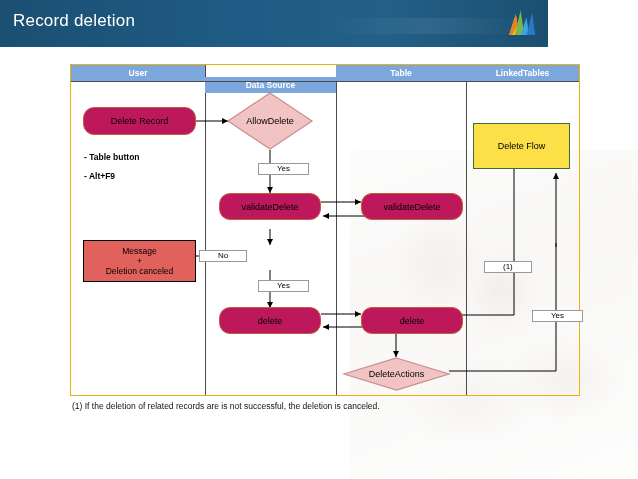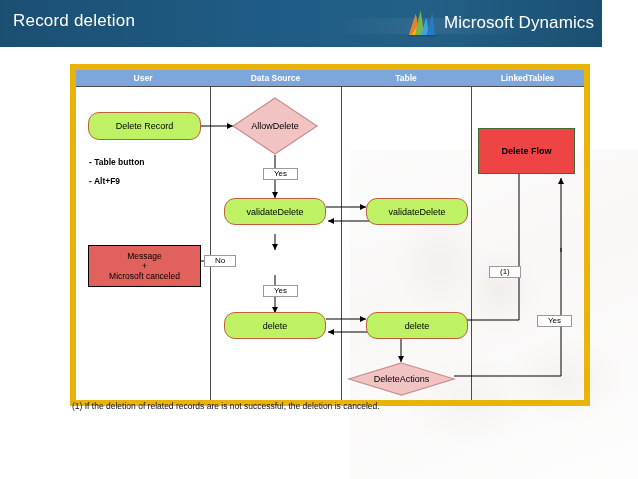--- a/index.html
+++ b/index.html
@@ -1,20 +1,20 @@
 <!DOCTYPE html>
 <html><head>
 <meta charset="utf-8">
 <style>
   html,body{margin:0;padding:0;background:#fff;}
   body{width:638px;height:479px;overflow:hidden;font-family:"Liberation Sans",sans-serif;}
   #slide{position:relative;width:638px;height:479px;background:#ffffff;}
 
   
-  .header{position:absolute;left:0;top:0;width:602px;height:47px;
+  .header{position:absolute;left:0;top:0;width:548px;height:47px;
           background:linear-gradient(90deg,#1b4f72 0%,#1f5c85 45%,#236087 70%,#1b4f72 100%);
           overflow:hidden;}
   .header-sheen{position:absolute;left:330px;top:18px;width:200px;height:16px;
           background:linear-gradient(90deg,rgba(255,255,255,0.00),rgba(255,255,255,0.07),rgba(255,255,255,0.00));}
   .title{position:absolute;left:13px;top:11px;font-size:17px;color:#ffffff;letter-spacing:.2px;}
   .brand{position:absolute;right:8px;top:6px;height:34px;display:flex;align-items:center;gap:4px;}
   .brand-mark{width:33px;height:30px;display:block;}
   .brand-text{font-size:17px;color:#ffffff;letter-spacing:.1px;white-space:nowrap;}
   .header-underline{position:absolute;left:0;top:47px;width:638px;height:3px;background:#ffffff;}
 
@@ -23,44 +23,44 @@
             background:
               radial-gradient(ellipse 60px 70px at 90px 115px, #e8e2dc 0%, #f2efec 55%, rgba(255,255,255,0) 75%),
               radial-gradient(ellipse 52px 58px at 150px 140px, #e4ded7 0%, #f3f0ed 58%, rgba(255,255,255,0) 78%),
               radial-gradient(ellipse 75px 55px at 215px 230px, #ebe7e2 0%, rgba(255,255,255,0) 80%),
               radial-gradient(ellipse 90px 60px at 120px 250px, #edeae6 0%, rgba(255,255,255,0) 78%),
               linear-gradient(160deg,#fbfaf9 0%,#f4f2f0 40%,#fdfdfc 100%);
             pointer-events:none;}
 
   
   .diagram{position:absolute;left:70px;top:64px;width:508px;height:330px;
-           border:6px solid #eab308;background:transparent;}
+           border:1px solid #eab308;background:transparent;}
   .swimlanes{position:absolute;left:0;top:0;width:100%;height:100%;}
   .lane-sep{position:absolute;top:0;width:1px;height:330px;background:#4c4c4c;}
   .lane-head{position:absolute;top:0;height:16px;background:#7ba7dd;border-right:1px solid #4c4c4c;
              color:#ffffff;font-size:8.5px;font-weight:bold;display:flex;align-items:center;justify-content:center;}
   .lane-head.last{border-right:none;}
   .head-rule{position:absolute;left:0;top:16px;width:508px;height:1px;background:#4c4c4c;}
 
   
   .node{position:absolute;box-sizing:border-box;display:flex;align-items:center;justify-content:center;
         text-align:center;font-size:9px;color:#000;}
-  .rrect{border:1.2px solid #c0603a;border-radius:11px;background:#bef264;align-items:center;}
-  .greenbox{border:1.2px solid #3f6b36;background:#ef4444;font-weight:bold;font-size:9px;}
+  .rrect{border:1.2px solid #c0603a;border-radius:11px;background:#be185d;align-items:center;}
+  .greenbox{border:1.2px solid #3f6b36;background:#fde047;font-weight:normal;font-size:9px;}
   .redbox{border:1.4px solid #000000;background:#e1625c;line-height:1.18;flex-direction:column;font-size:8.5px;}
   .diamond{position:absolute;text-align:center;}
   .diamond svg{display:block;overflow:visible;}
   .diamond .dlabel{position:absolute;left:0;top:0;width:100%;height:100%;
         display:flex;align-items:center;justify-content:center;font-size:9px;color:#000;}
 
   .note{position:absolute;font-size:8.5px;font-weight:bold;color:#000;white-space:nowrap;}
 
   
   .edge-label{position:absolute;background:#ffffff;border:1px solid #9a9a9a;color:#000;
-              font-size:8px;line-height:10px;padding:0 10px;}
+              font-size:8px;line-height:10px;padding:0 18px;}
 
   
   .wires{position:absolute;left:0;top:0;width:508px;height:330px;overflow:visible;}
 
   .footnote{position:absolute;left:72px;top:401px;font-size:8.5px;color:#111;}
 </style>
 </head>
 <body>
 
 <div id="slide">
@@ -70,37 +70,36 @@
     <div class="title">Record deletion</div>
     <div class="brand">
       <svg class="brand-mark" viewBox="0 0 34 30">
         <polygon points="2,28 9,6 13,28" fill="#f0c419"></polygon>
         <polygon points="8,28 14,2 18,28" fill="#7ab648"></polygon>
         <polygon points="14,28 20,9 23,28" fill="#3aa6dd"></polygon>
         <polygon points="20,28 26,4 29,28" fill="#2a79c4"></polygon>
         <polygon points="2,28 9,6 11,17 5,28" fill="#e8762d" opacity=".85"></polygon>
         <rect x="1" y="27.4" width="29" height="1.6" fill="#1b4f72"></rect>
       </svg>
-      <span class="brand-text">Microsoft Dynamics</span>
     </div>
   </div>
   <div class="header-underline"></div>
 
   <div class="bg-photo"></div>
 
   <div class="diagram">
 
     <div class="swimlanes">
       <div class="lane-sep" style="left:134px;"></div>
       <div class="lane-sep" style="left:265px;"></div>
       <div class="lane-sep" style="left:395px;"></div>
     </div>
 
     <div class="lane-head" style="left:0px;width:134px;">User</div>
-    <div class="lane-head" style="left:134px;width:131px;">Data Source</div>
+    <div class="lane-head" style="left:134px;width:131px;margin-top:12px;">Data Source</div>
     <div class="lane-head" style="left:265px;width:130px;">Table</div>
     <div class="lane-head last" style="left:395px;width:113px;">LinkedTables</div>
     <div class="head-rule"></div>
 
     <svg class="wires" viewBox="0 0 508 330">
       <defs>
         <marker id="ah" markerWidth="7" markerHeight="7" refX="6" refY="3" orient="auto">
           <path d="M0,0 L6,3 L0,6 z" fill="#000"></path>
         </marker>
       </defs>
@@ -136,21 +135,21 @@
     <div class="node rrect" style="left:12px;top:42px;width:113px;height:28px;">
       <span>Delete Record</span>
     </div>
 
     <div class="note" style="left:13px;top:87px;">- Table button</div>
     <div class="note" style="left:13px;top:106px;">- Alt+F9</div>
 
     <div class="node redbox" style="left:12px;top:175px;width:113px;height:42px;">
       <span>Message</span>
       <span>+</span>
-      <span>Microsoft canceled</span>
+      <span>Deletion canceled</span>
     </div>
 
     <div class="diamond" style="left:156px;top:27px;width:86px;height:58px;">
       <svg width="86" height="58" viewBox="0 0 86 58">
         <polygon points="43,1 85,29 43,57 1,29" fill="#f2c3c3" stroke="#c98d8d" stroke-width="1.2"></polygon>
       </svg>
       <div class="dlabel">AllowDelete</div>
     </div>
 
     <div class="node rrect" style="left:148px;top:128px;width:102px;height:27px;">

